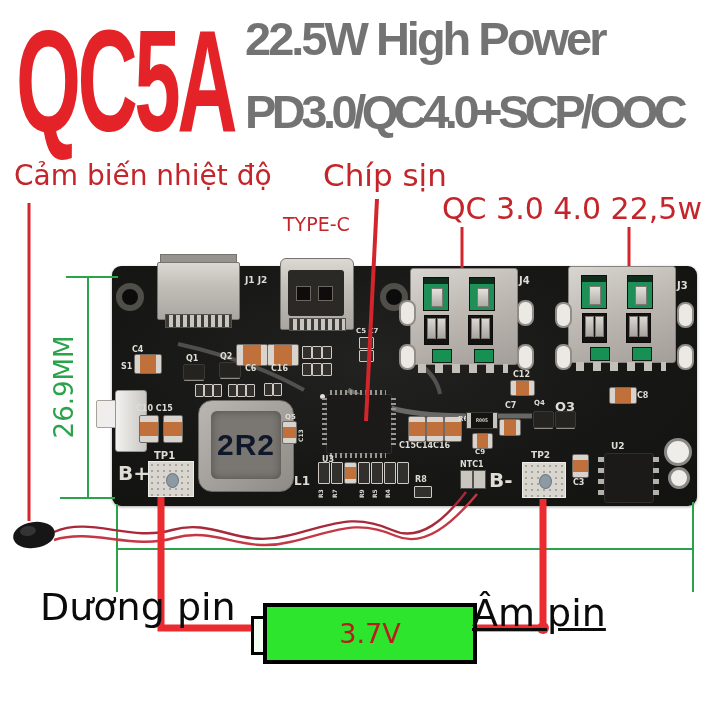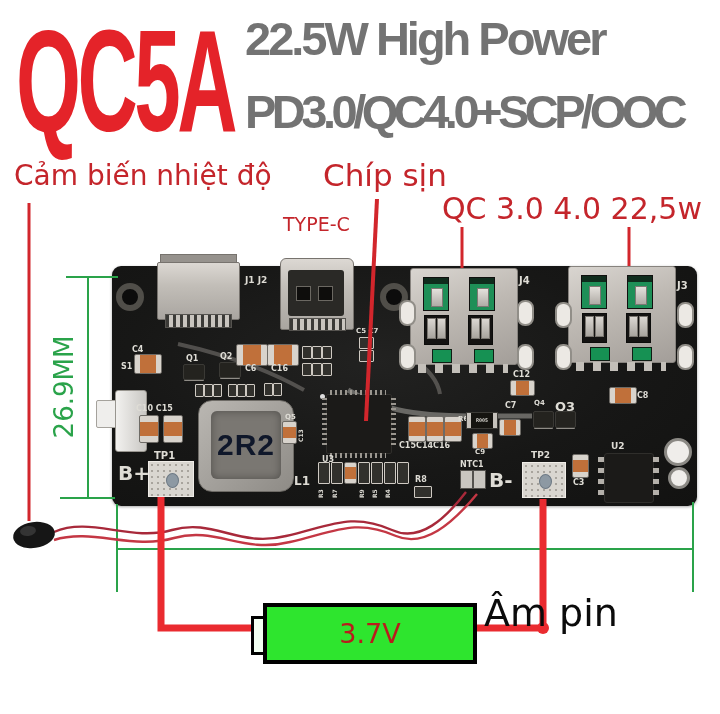--- a/index.html
+++ b/index.html
@@ -300,15 +300,16 @@
     </g>
     <circle cx="543" cy="628" r="6" fill="#ea2b30"></circle>
   </svg>
 
   <div id="battery-nub"></div>
   <div id="battery">
     <span class="v">3.7V</span>
   </div>
 
   <div class="dim" style="left:4px;top:372px;width:120px;text-align:center;font-size:26px;transform:rotate(-90deg);">26.9MM</div>
-  <div class="blk" style="left:484px;top:591px;">Âm pin</div>
+  <div class="blk" style="left:40px;top:585px;">Dương pin</div>
+  <div class="blk" style="left:472px;top:591px;text-decoration:underline;">Âm pin</div>
 
 </div>
 
 </body></html>

